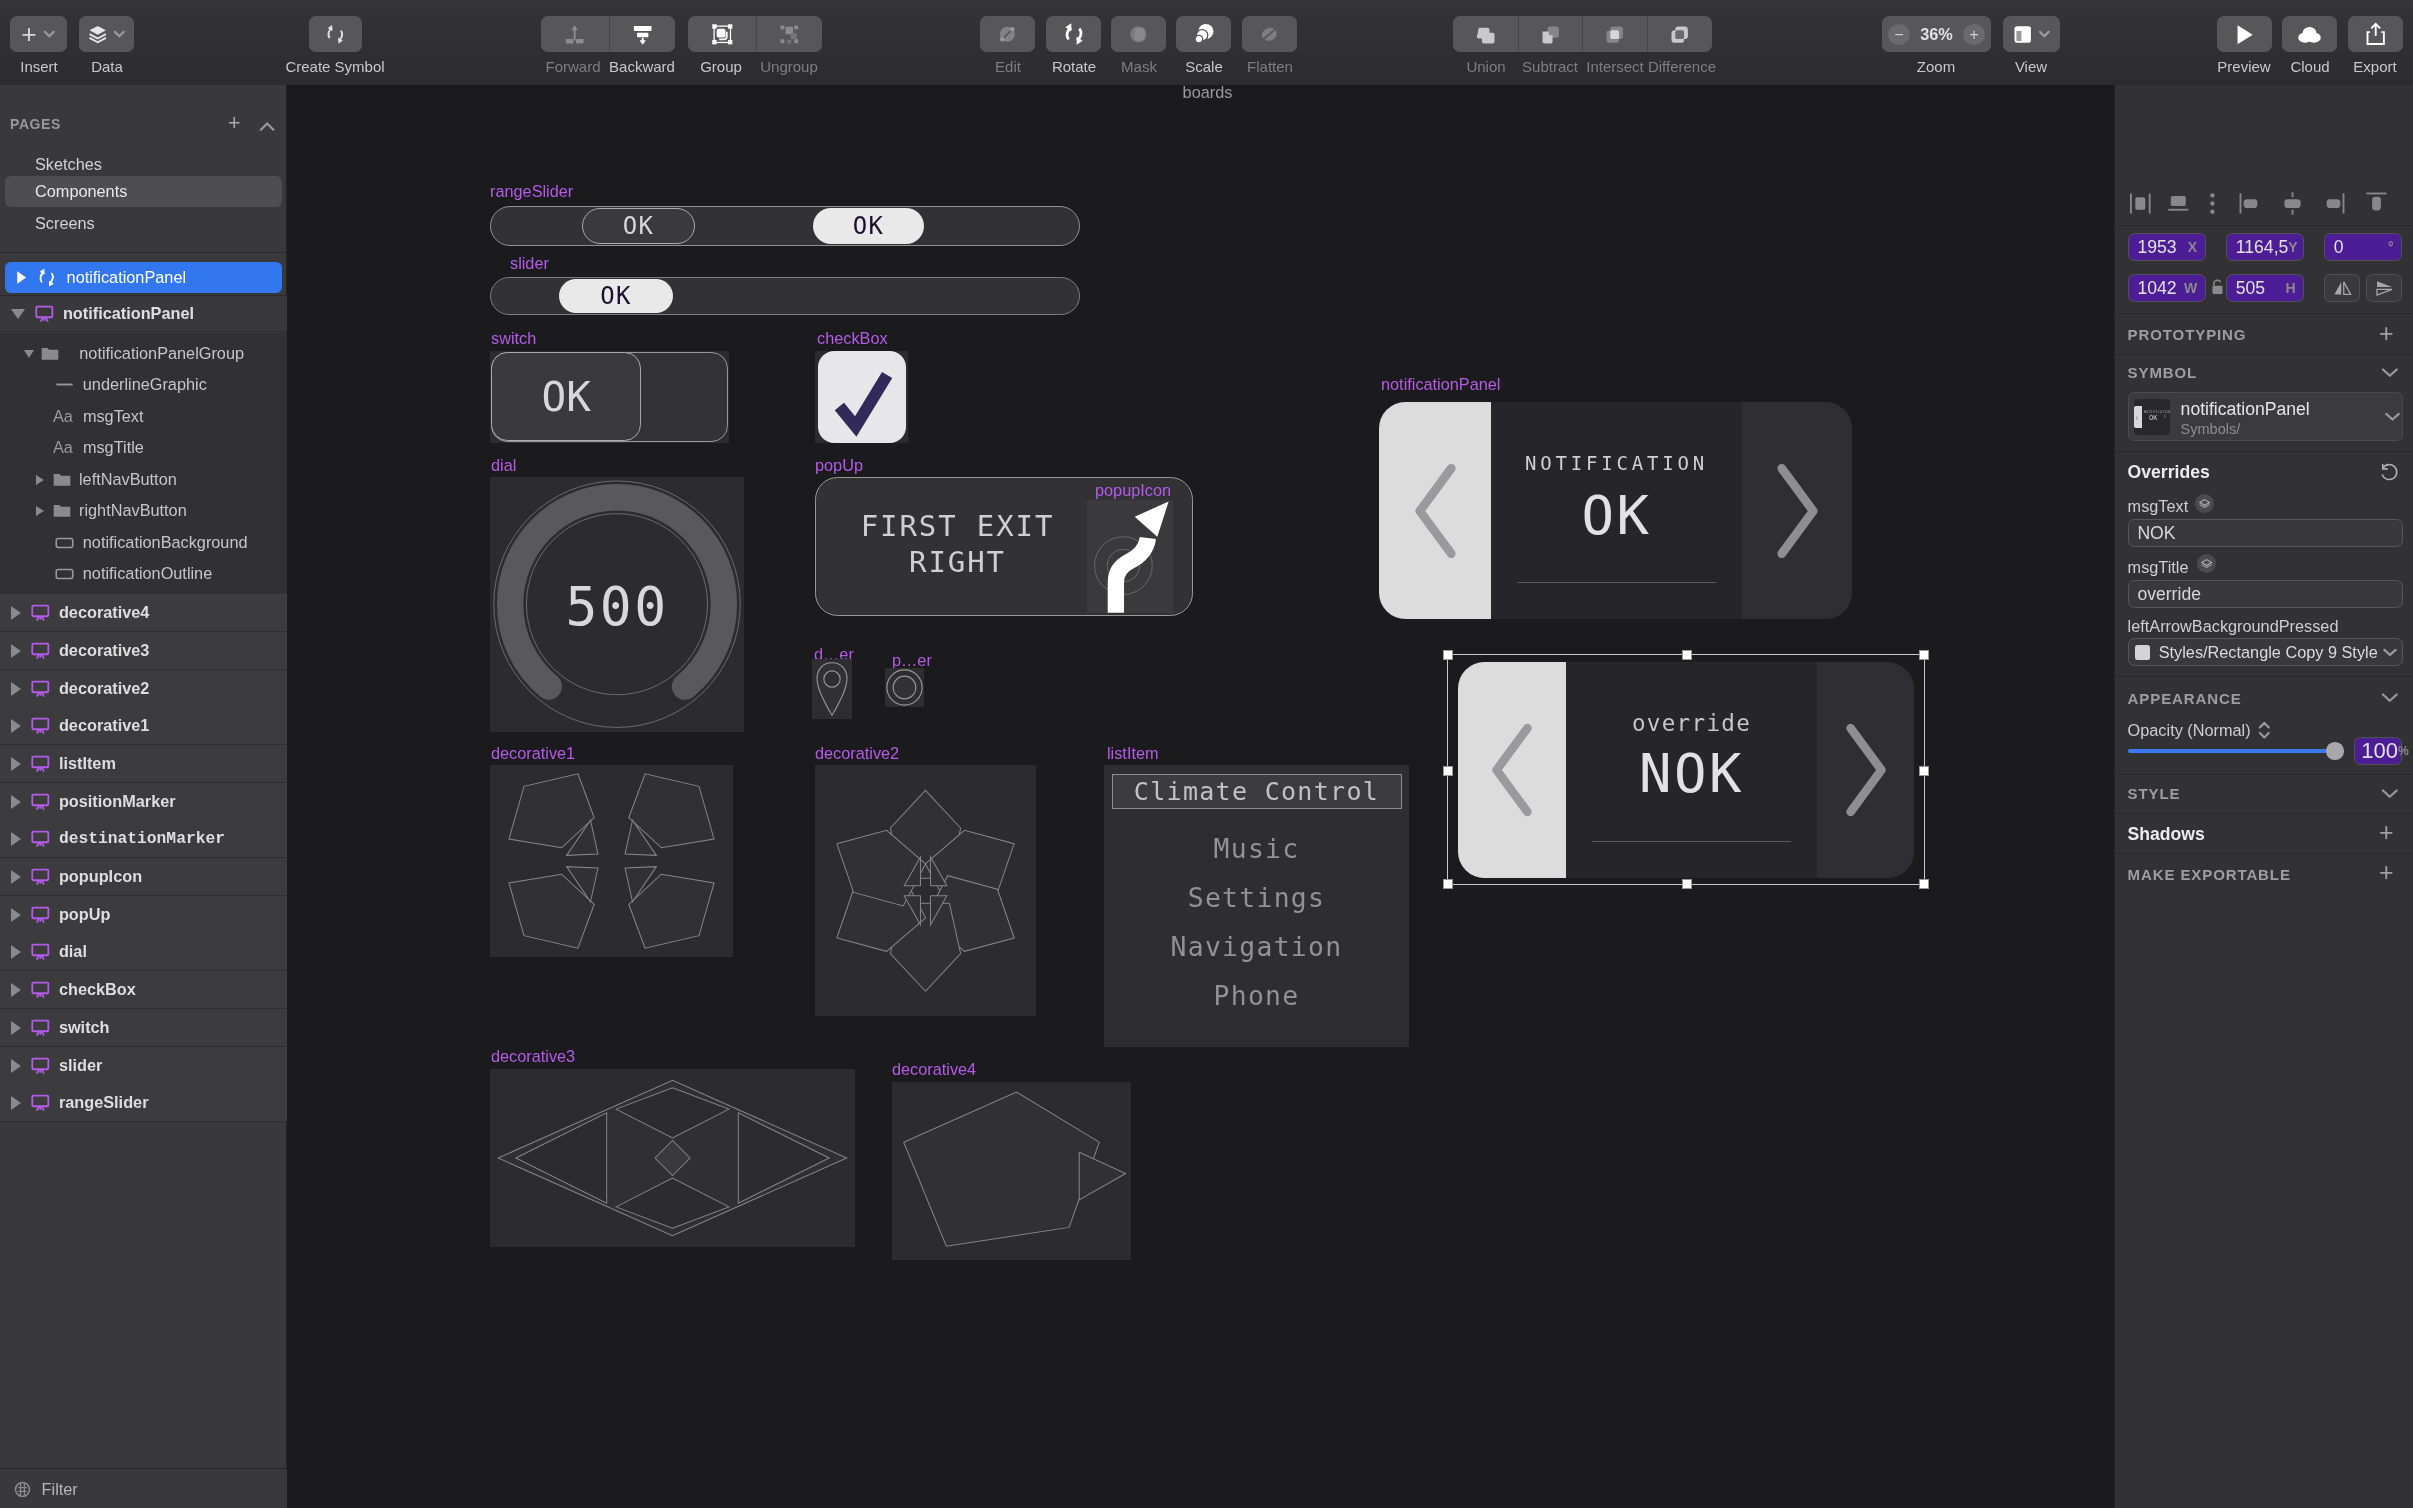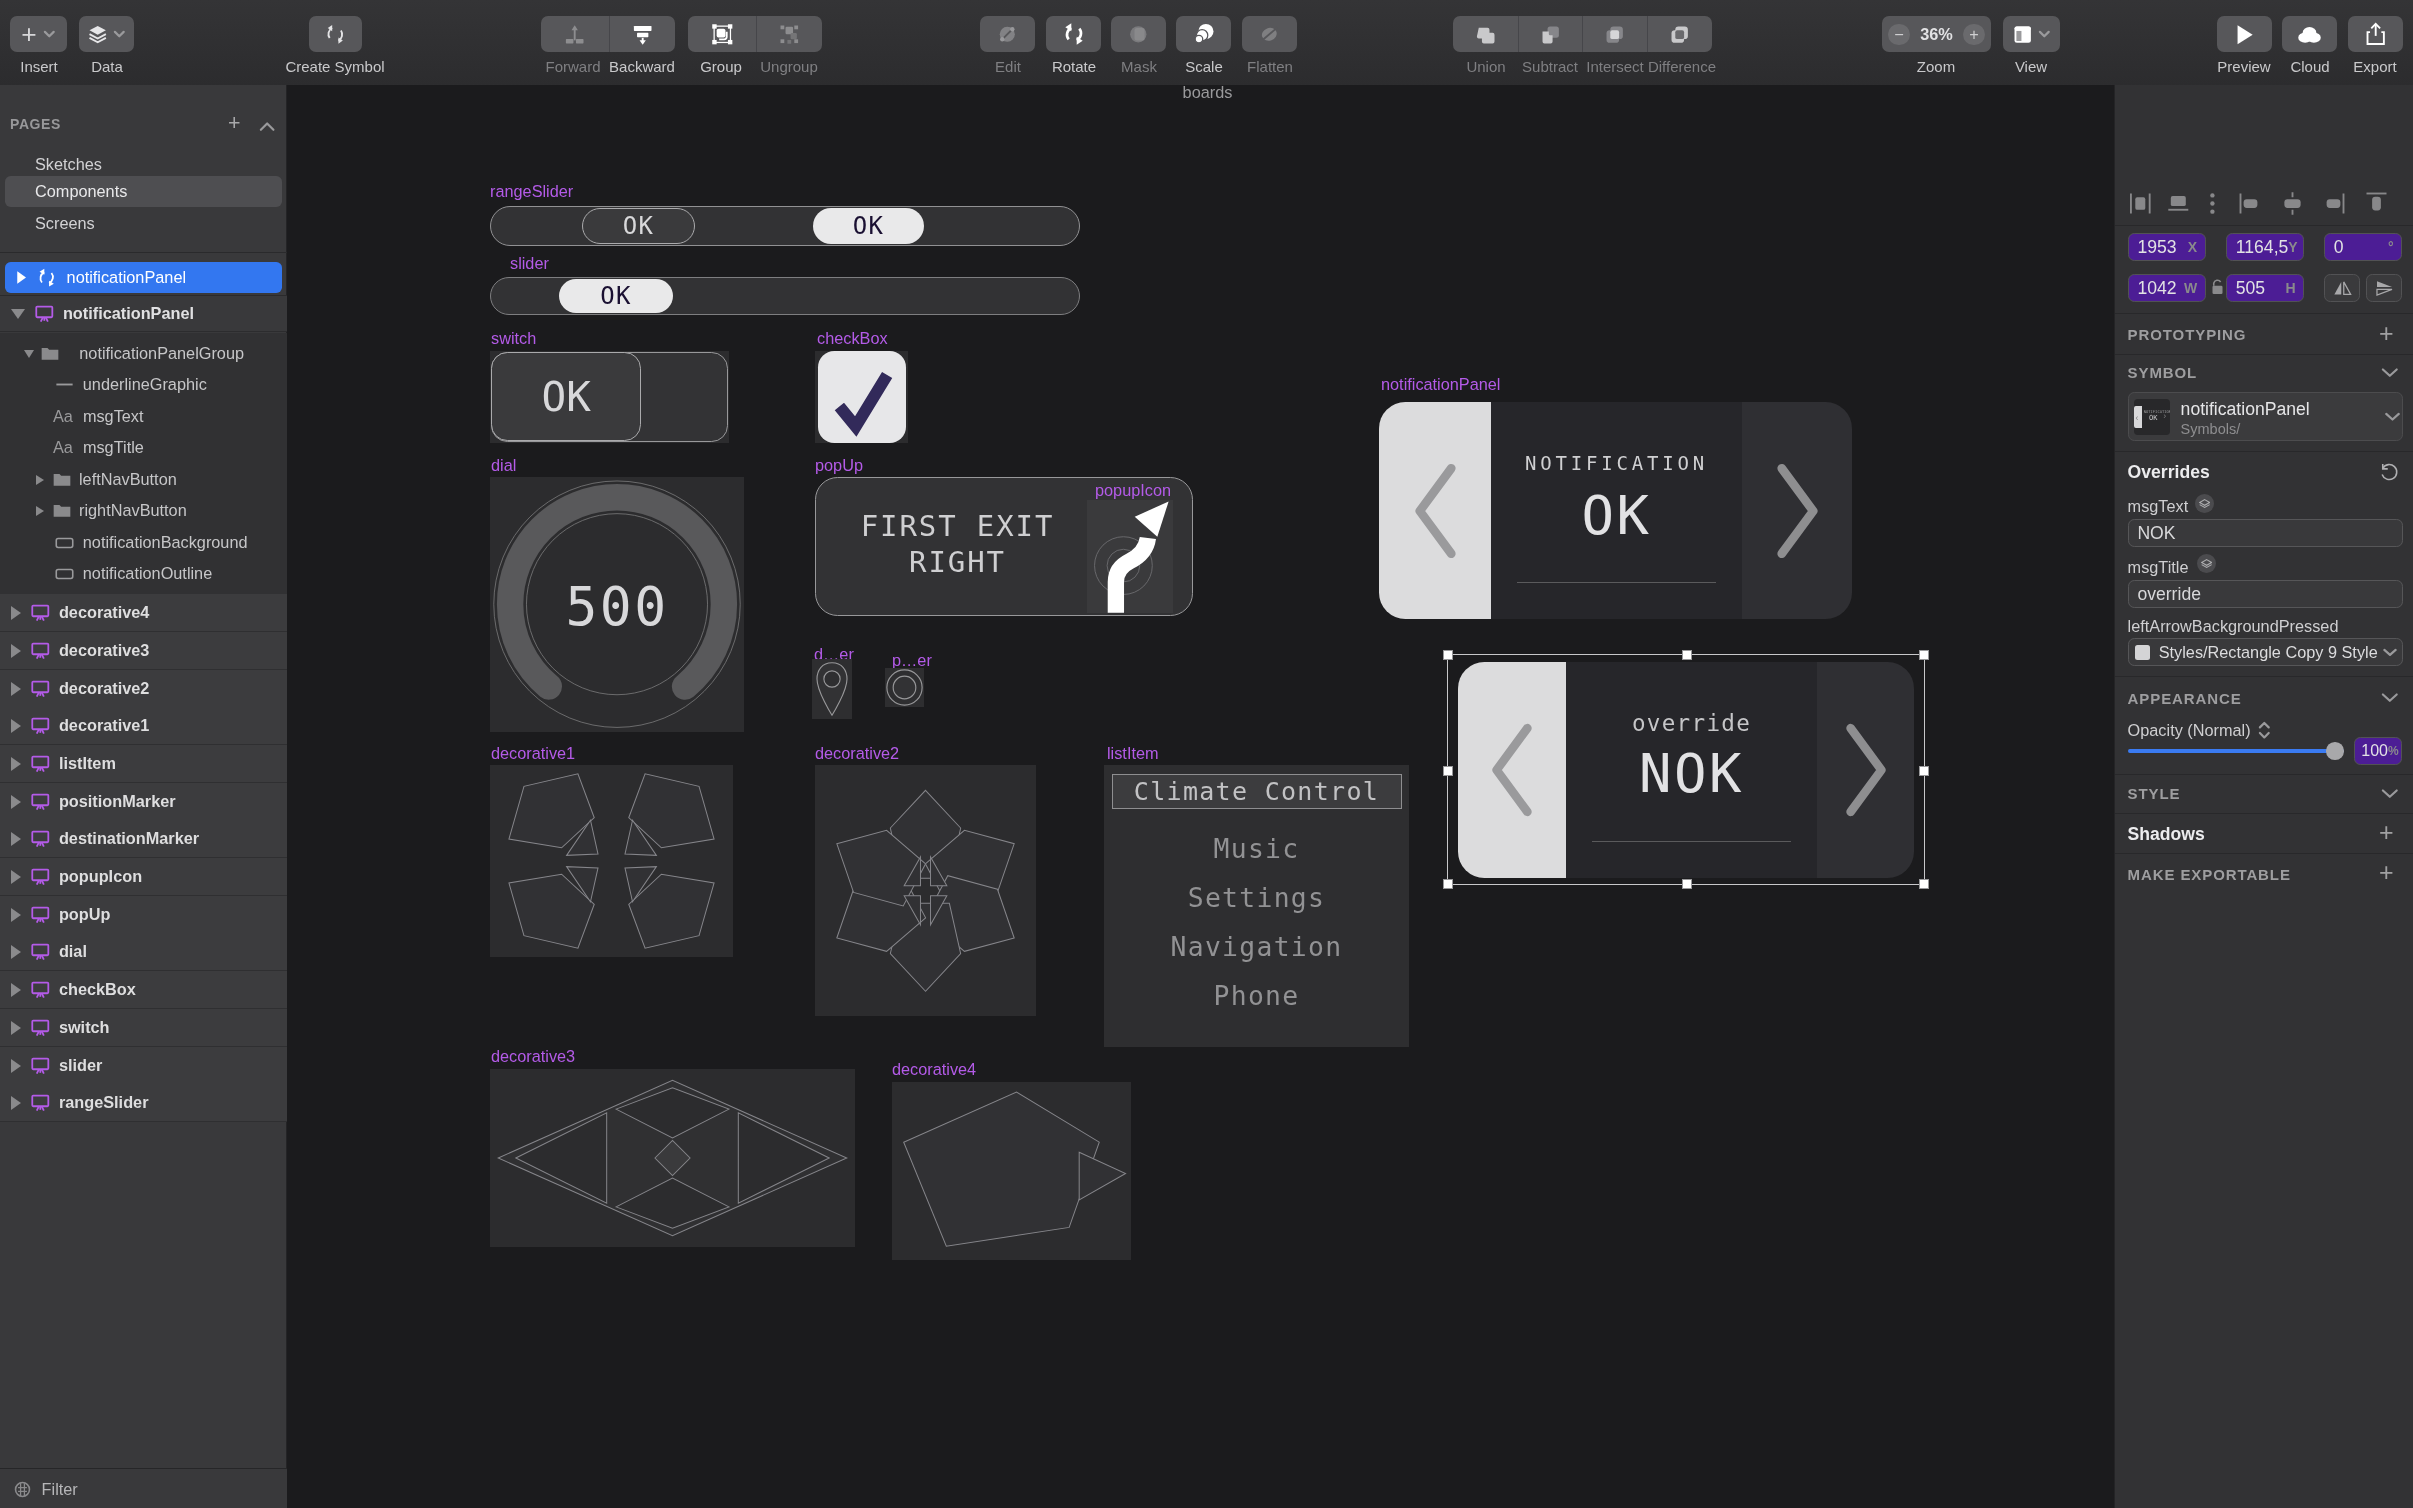--- a/index.html
+++ b/index.html
@@ -421,21 +421,21 @@
         <span style="margin-left:7.5px;">positionMarker</span>
       </div>
       <div class="layer-row ab-row" style="top: 735px; height: 38px;">
         <span class="tri tri-r" style="margin-left:11.3px;"></span>
         <svg width="22.6" height="21.4" viewBox="0 0 24 24" style="margin-left:7.5px;">
           <rect x="3" y="4" width="18" height="12" rx="1" stroke="#b45be8" stroke-width="2" fill="none"></rect>
           <line x1="12" y1="16" x2="12" y2="20" stroke="#b45be8" stroke-width="2"></line>
           <line x1="8" y1="21" x2="10.5" y2="16" stroke="#b45be8" stroke-width="2"></line>
           <line x1="16" y1="21" x2="13.5" y2="16" stroke="#b45be8" stroke-width="2"></line>
         </svg>
-        <span style="margin-left:7.5px;">destinationMarker</span>
+        <span style="margin-left:7.5px;font-family:Liberation Mono, monospace;">destinationMarker</span>
       </div>
       <div class="layer-row ab-row" style="top: 773px; height: 38px;">
         <span class="tri tri-r" style="margin-left:11.3px;"></span>
         <svg width="22.6" height="21.4" viewBox="0 0 24 24" style="margin-left:7.5px;">
           <rect x="3" y="4" width="18" height="12" rx="1" stroke="#b45be8" stroke-width="2" fill="none"></rect>
           <line x1="12" y1="16" x2="12" y2="20" stroke="#b45be8" stroke-width="2"></line>
           <line x1="8" y1="21" x2="10.5" y2="16" stroke="#b45be8" stroke-width="2"></line>
           <line x1="16" y1="21" x2="13.5" y2="16" stroke="#b45be8" stroke-width="2"></line>
         </svg>
         <span style="margin-left:7.5px;">popupIcon</span>
@@ -861,21 +861,21 @@
       <polyline points="3,4 14,14 25,4" class="chev"></polyline>
     </svg>
   <div class="ov-label" style="top:636px;">Opacity (Normal)</div>
   <svg class="abs" style="left:143px;top:636px;" width="12.6" height="19" viewBox="0 0 20 30">
       <polyline points="3,10 10,3 17,10" class="chev"></polyline>
       <polyline points="3,19 10,26 17,19" class="chev"></polyline>
     </svg>
   <div class="abs" style="left:12.6px;top:664px;width:216px;height:3.8px;border-radius:1.9px;background:#3a7bf2;"></div>
   <div class="abs" style="left:211px;top:657px;width:17.6px;height:17.6px;border-radius:50%;background:#a8a8aa;"></div>
   <div class="field" style="left:239px;top:652px;width:48px;padding:0 5px 0 6.3px;">
-      <span class="val" style="font-size:16px;">100</span>
+      <span class="val" style="font-size:22px;">100</span>
       <span class="sfx" style="font-size:12px;">%</span>
     </div>
   <div class="insp-div" style="top:689px;"></div>
 
   <div class="sec-hdr" style="top:700px;">STYLE</div>
   <svg class="abs" style="left:266px;top:703px;" width="17.6" height="11.3" viewBox="0 0 28 18">
       <polyline points="3,4 14,14 25,4" class="chev"></polyline>
     </svg>
   <div class="insp-div" style="top:728px;"></div>
 

